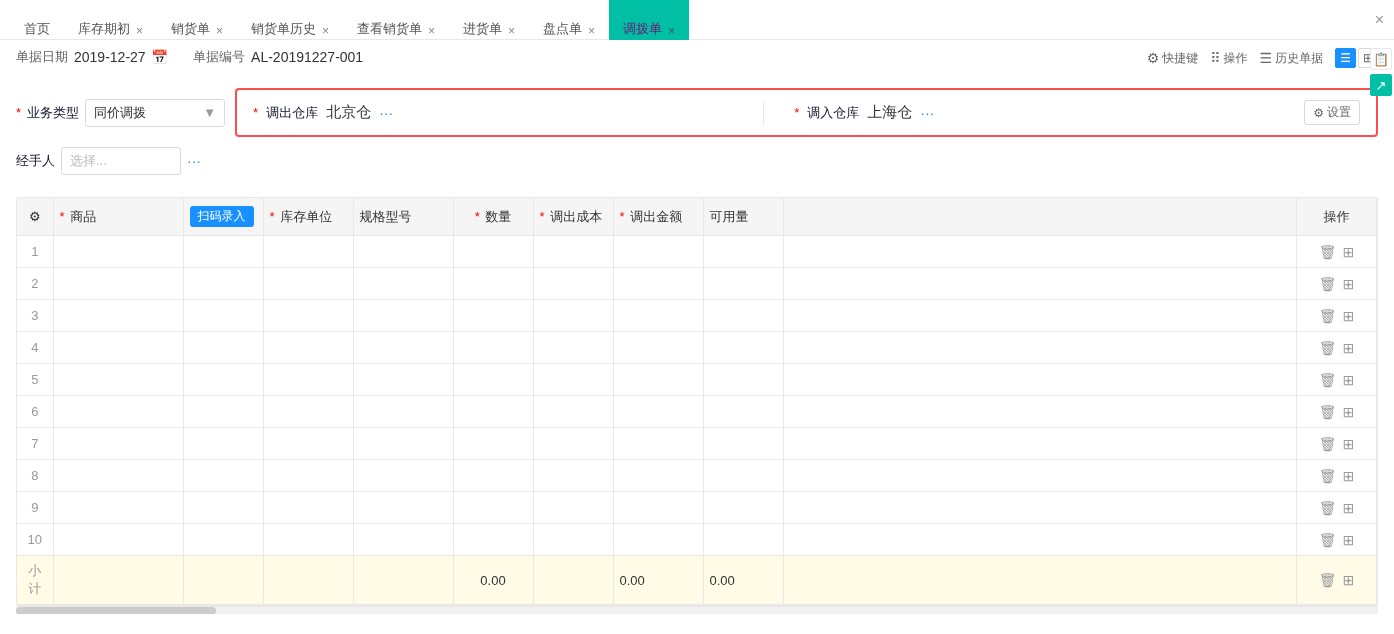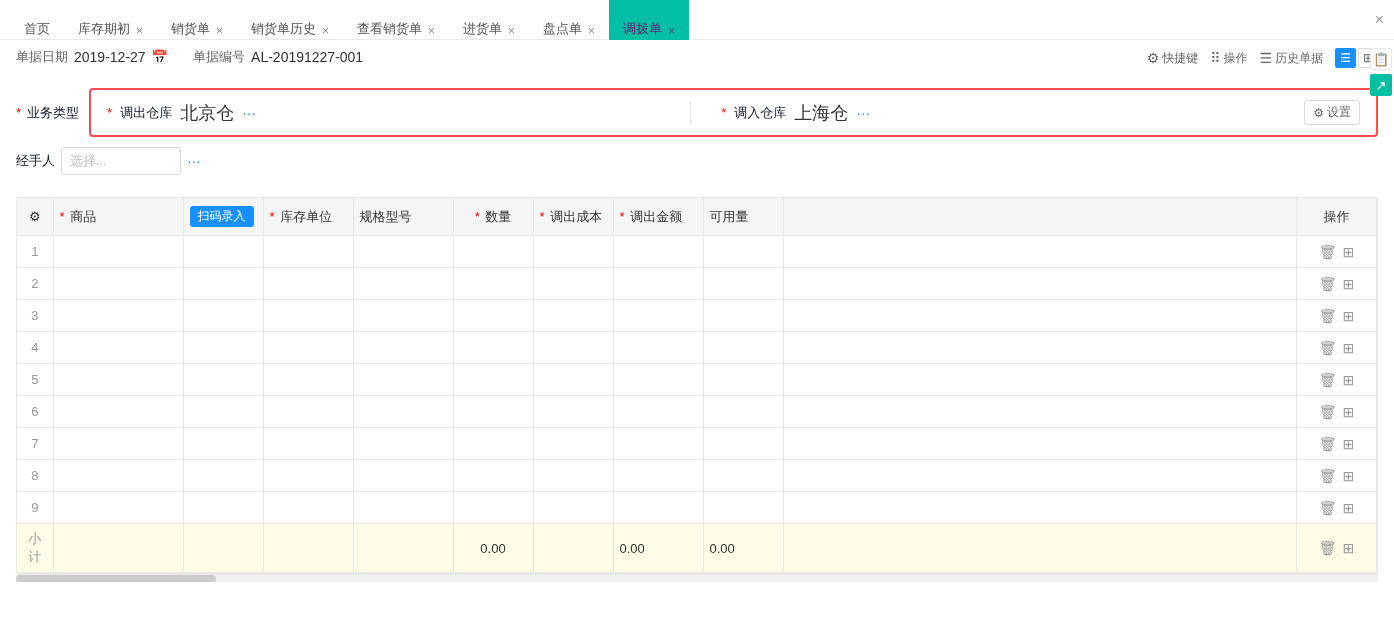--- a/index.html
+++ b/index.html
@@ -79,21 +79,21 @@
       padding: 10px 16px;
       display: flex;
       align-items: center;
       gap: 30px;
       flex: 1;
     }
     .warehouse-section {
       display: flex; align-items: center; gap: 8px; flex: 1;
     }
     .warehouse-divider { width: 1px; background: #e8e8e8; height: 24px; }
-    .warehouse-name { color: #333; font-size: 18px; font-weight: 500; }
+    .warehouse-name { color: #333; font-size: 15px; font-weight: 500; }
 
     
     .toolbar-right {
       display: flex; align-items: center; gap: 12px;
       margin-left: auto;
       font-size: 12px;
       color: #666;
     }
     .toolbar-btn {
       display: flex; align-items: center; gap: 3px;
@@ -302,20 +302,24 @@
     </div>
   </div>
 </div>
 
 <div class="form-area">
   <div class="form-row">
 
     <div class="form-field">
       <span style="color:red;">*</span>
       <span class="form-label">业务类型</span>
+      <div class="select-field" style="min-width:140px;">
+        <span class="select-text">同价调拨</span>
+        <span class="arrow">▼</span>
+      </div>
     </div>
 
     <div class="warehouse-box">
 
       <div class="warehouse-section">
         <span style="color:red;">*</span>
         <span class="form-label">调出仓库</span>
         <span class="warehouse-name">北京仓</span>
         <span class="more-btn">···</span>
       </div>
@@ -546,20 +550,38 @@
       <td class="col-amount"></td>
       <td class="col-avail"></td>
       <td style="flex:1;"></td>
       <td class="col-actions">
         <div class="action-cell">
           <span class="action-icon">🗑</span>
           <span class="action-icon">⊞</span>
         </div>
       </td>
     </tr>
+        <tr>
+      <td class="row-num col-seq">10</td>
+      <td class="col-product"></td>
+      <td style="width:80px;"></td>
+      <td class="col-unit"></td>
+      <td class="col-spec"></td>
+      <td class="col-qty"></td>
+      <td class="col-cost"></td>
+      <td class="col-amount"></td>
+      <td class="col-avail"></td>
+      <td style="flex:1;"></td>
+      <td class="col-actions">
+        <div class="action-cell">
+          <span class="action-icon">🗑</span>
+          <span class="action-icon">⊞</span>
+        </div>
+      </td>
+    </tr>
         <tr class="subtotal-row">
       <td class="row-num col-seq">小计</td>
       <td class="col-product"></td>
       <td style="width:80px;"></td>
       <td class="col-unit"></td>
       <td class="col-spec"></td>
       <td class="col-qty">0.00</td>
       <td class="col-cost"></td>
       <td class="col-amount">0.00</td>
       <td class="col-avail">0.00</td>

